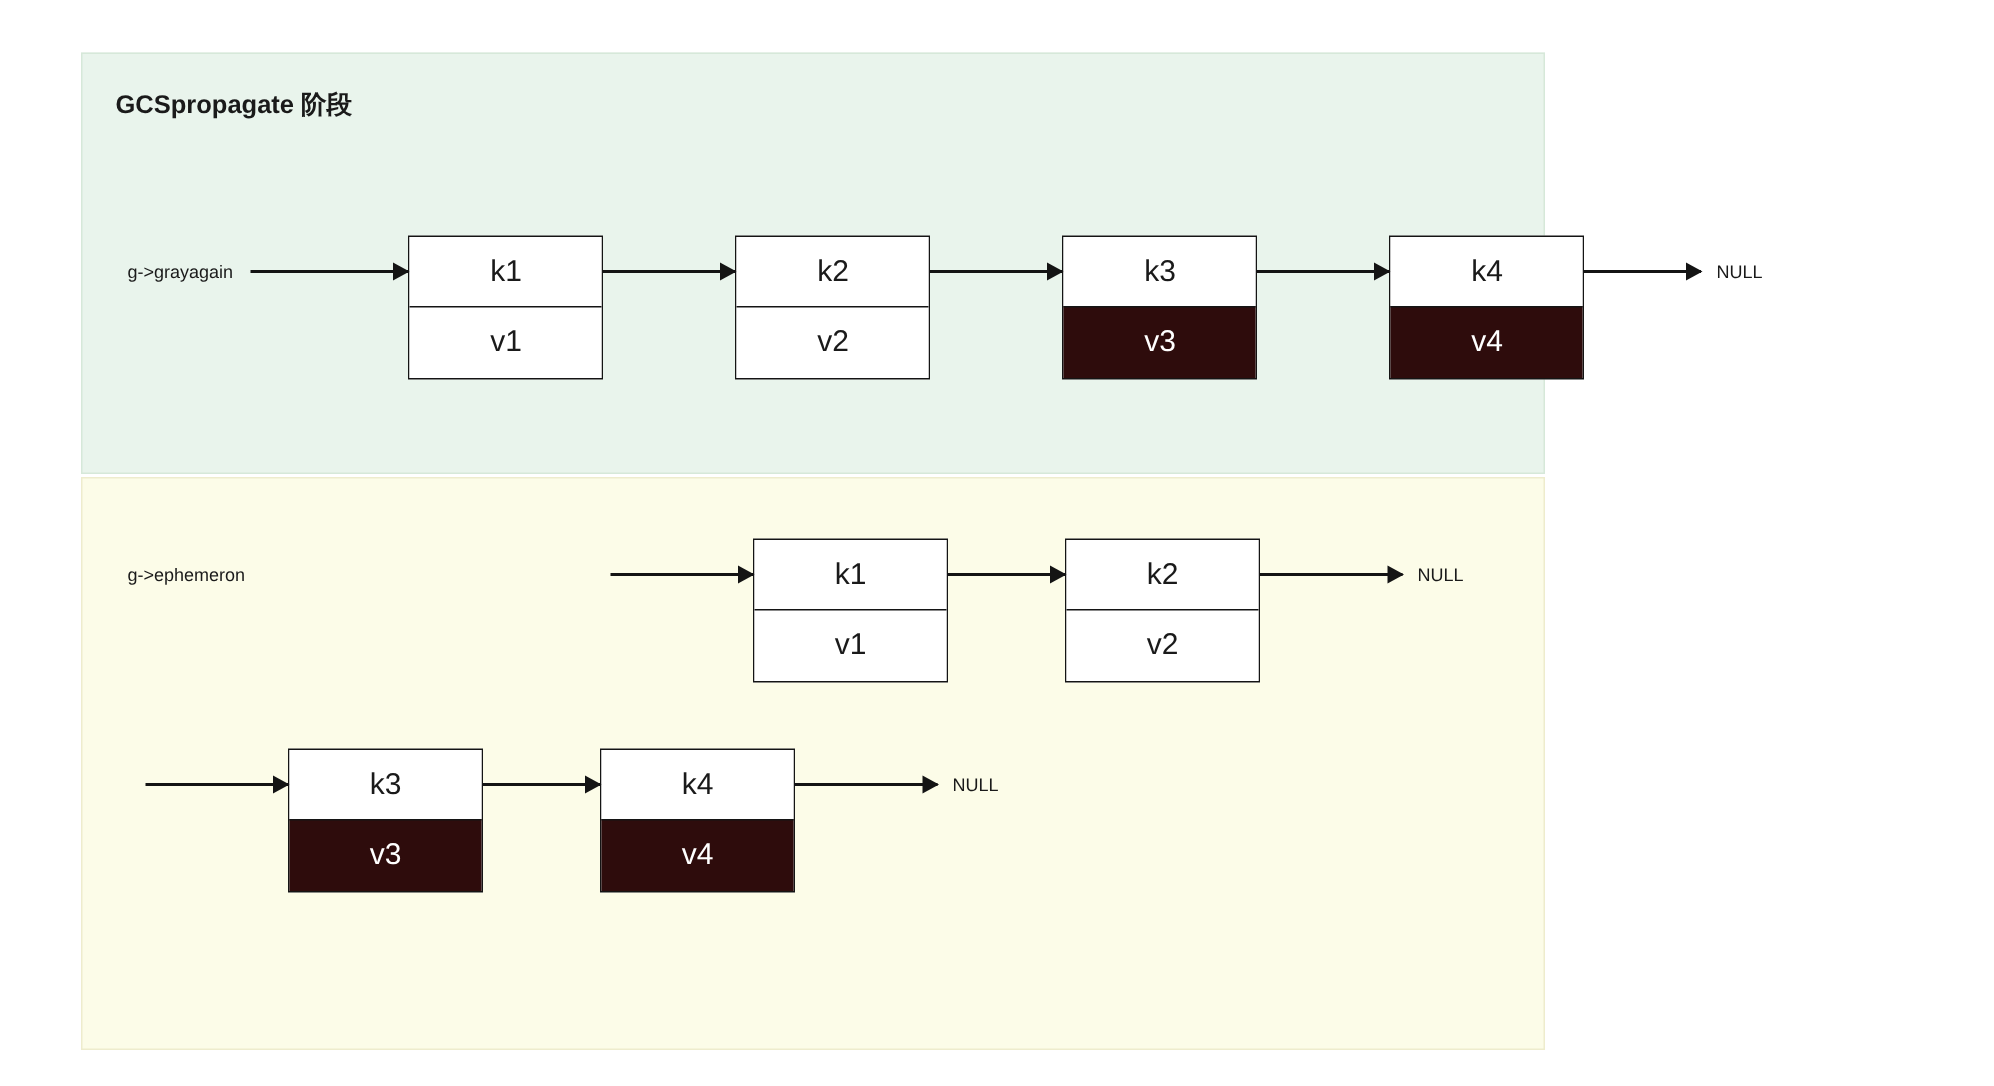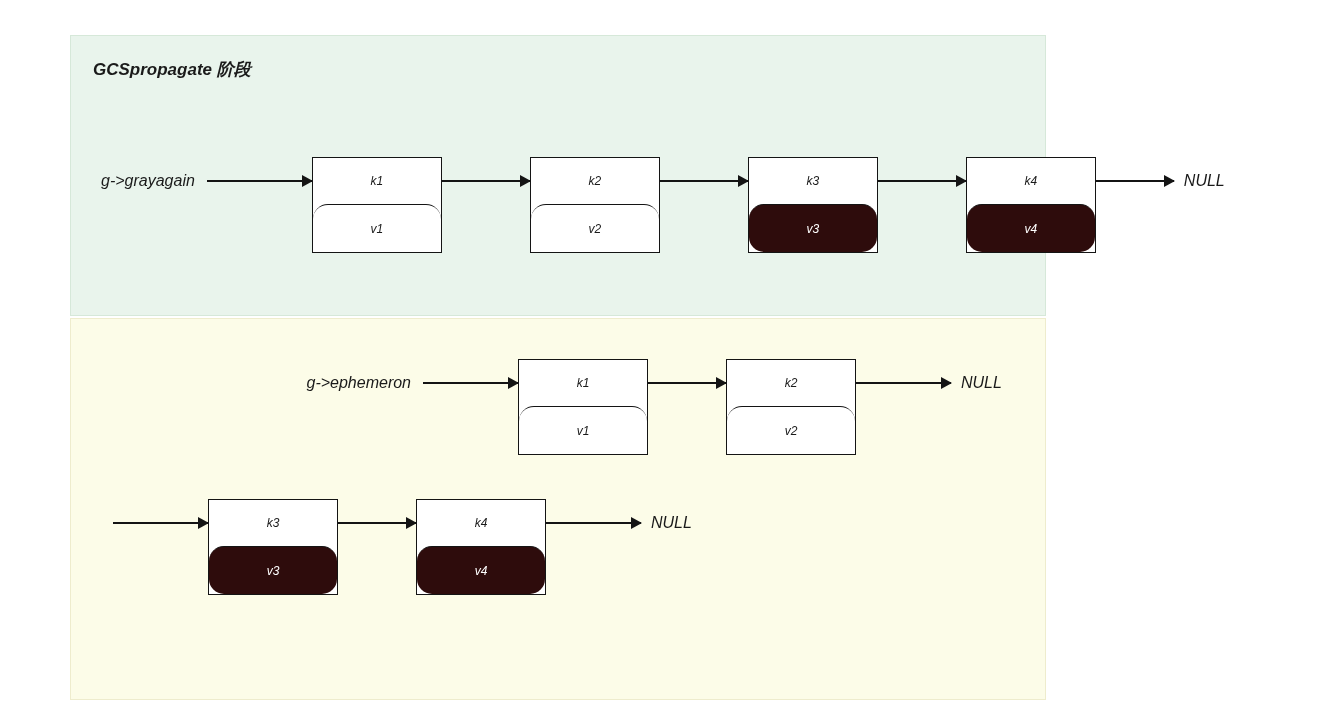--- a/index.html
+++ b/index.html
@@ -10,23 +10,22 @@
   }
   .canvas {
     position: relative;
     width: 1329px;
     height: 724px;
     background: var(--page-bg, #ffffff);
     overflow: hidden;
   }
   .panel {
     position: absolute;
-    left: 70px;
+    left: 54px;
     width: 976px;
-    font-style: italic;
   }
   .panel-green {
     top: 35px;
     height: 281px;
     background: var(--panel-green-bg, #e9f4ec);
     border: 1px solid var(--panel-green-border, #d6e8d9);
   }
   .panel-yellow {
     top: 318px;
     height: 382px;
@@ -42,29 +41,28 @@
   }
   .chain {
     display: flex;
     align-items: flex-start;
     margin-left: 30px;
   }
   .chain-propagate { margin-top: 77px; }
   .chain-ephemeron { margin-top: 40px; }
   .chain-allweak { margin-top: 44px; }
   .chain-label, .null-label {
-    font-size: 16px;
+    font-size: 12px;
     line-height: 18px;
     padding-top: 15px;
     white-space: nowrap;
     color: var(--text-color, #1a1a1a);
   }
   .label-col {
     width: 310px;
-    text-align: right;
   }
   .null-label { margin-left: 10px; }
   .arrow {
     position: relative;
     height: 2px;
     margin-top: 23px;
     background: var(--arrow-color, #141414);
     flex: 0 0 auto;
   }
   .arrow::after {
@@ -87,28 +85,27 @@
     flex: 0 0 auto;
     width: 130px;
     border: 1.5px solid var(--node-border, #141414);
     background: var(--node-bg, #ffffff);
   }
   .cell {
     height: 46px;
     display: flex;
     align-items: center;
     justify-content: center;
-    font-size: 12px;
+    font-size: 20px;
     background: var(--node-bg, #ffffff);
     color: var(--text-color, #1a1a1a);
   }
   .cell.value {
     height: 48px;
     border-top: 1.5px solid var(--node-border, #141414);
-    border-radius: 15px;
   }
   .cell.dark {
     background: var(--dark-cell-bg, #2e0c0c);
     color: var(--dark-cell-text, #ffffff);
   }
 </style>
 </head>
 <body>
 
 <div class="canvas">

